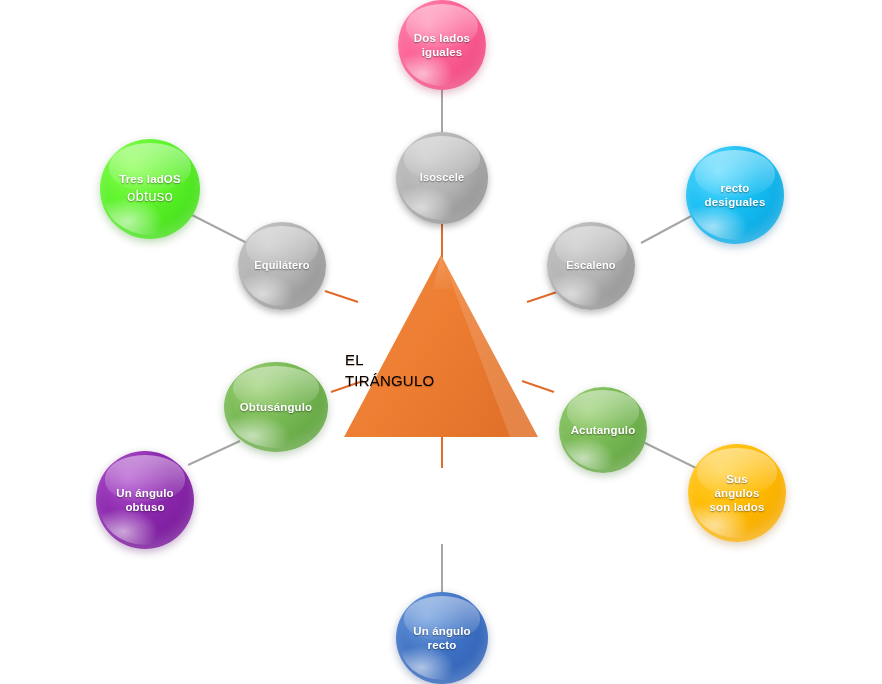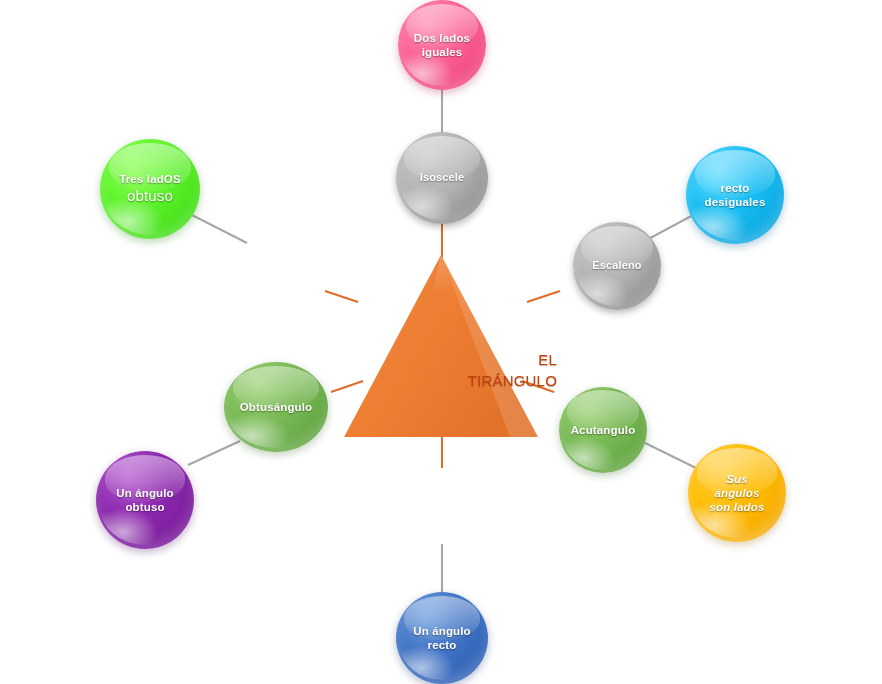--- a/index.html
+++ b/index.html
@@ -29,24 +29,24 @@
     position: absolute;
     left: 341px; top: 251px;
     width: 200px; height: 190px;
   }
   .center-node .tri-svg {
     position: absolute; left: 0; top: 0;
     width: 200px; height: 190px;
   }
   .center-label {
     position: absolute;
-    left: 16px; top: 98px;
+    left: 4px; top: 98px;
     width: 200px;
-    text-align: right;
-    color: #c2410c;
+    text-align: left;
+    color: #000000;
     font-size: 15px;
     line-height: 1.42;
     letter-spacing: .2px;
     text-shadow: 0 1px 1px rgba(120,50,10,.45);
     pointer-events: none;
   }
 
   
   .bubble {
     position: absolute;
@@ -123,21 +123,20 @@
   .bubble.purple {
     background:
       radial-gradient(circle at 33% 27%, #b256cf 0%, #8b27ad 42%, #7a1d9a 80%, #6c1889 100%);
     box-shadow: 0 3px 8px rgba(70,10,95,.32), inset 0 -7px 12px rgba(255,255,255,.18);
   }
   
   .bubble.amber {
     background:
       radial-gradient(circle at 33% 27%, #ffd040 0%, #ffbb00 42%, #f5a900 80%, #e89d00 100%);
     box-shadow: 0 3px 8px rgba(150,95,0,.30), inset 0 -7px 12px rgba(255,255,255,.26);
-    font-style: italic;
   }
   
   .bubble.blue {
     background:
       radial-gradient(circle at 33% 27%, #6e9ede 0%, #3f72c4 42%, #2f62b6 80%, #2a58a6 100%);
     box-shadow: 0 3px 8px rgba(15,50,110,.32), inset 0 -7px 12px rgba(255,255,255,.20);
   }
 
   
   .split-label .l1 { display:block; font-size: 11.5px; }
@@ -185,22 +184,25 @@
     <div class="center-label">
       <span>EL</span><br>
       <span>TIRÁNGULO</span>
     </div>
   </div>
 
   <div class="bubble gray" style="left:396px; top:132px; width:92px; height:92px;text-align:center;">
     <span class="txt">Isoscele</span>
   </div>
 
-
-  <div class="bubble gray" style="left:573px; top:222px; width:88px; height:88px;">
+  <div class="bubble gray" style="left:238px; top:222px; width:88px; height:88px;">
+    <span class="txt">Equilátero</span>
+  </div>
+
+  <div class="bubble gray" style="left:547px; top:222px; width:88px; height:88px;">
     <span class="txt">Escaleno</span>
   </div>
 
   <div class="bubble green" style="left:224px; top:362px; width:104px; height:90px;">
     <span class="txt">Obtusángulo</span>
   </div>
 
   <div class="bubble green" style="left:559px; top:387px; width:88px; height:86px;">
     <span class="txt">Acutangulo</span>
   </div>

